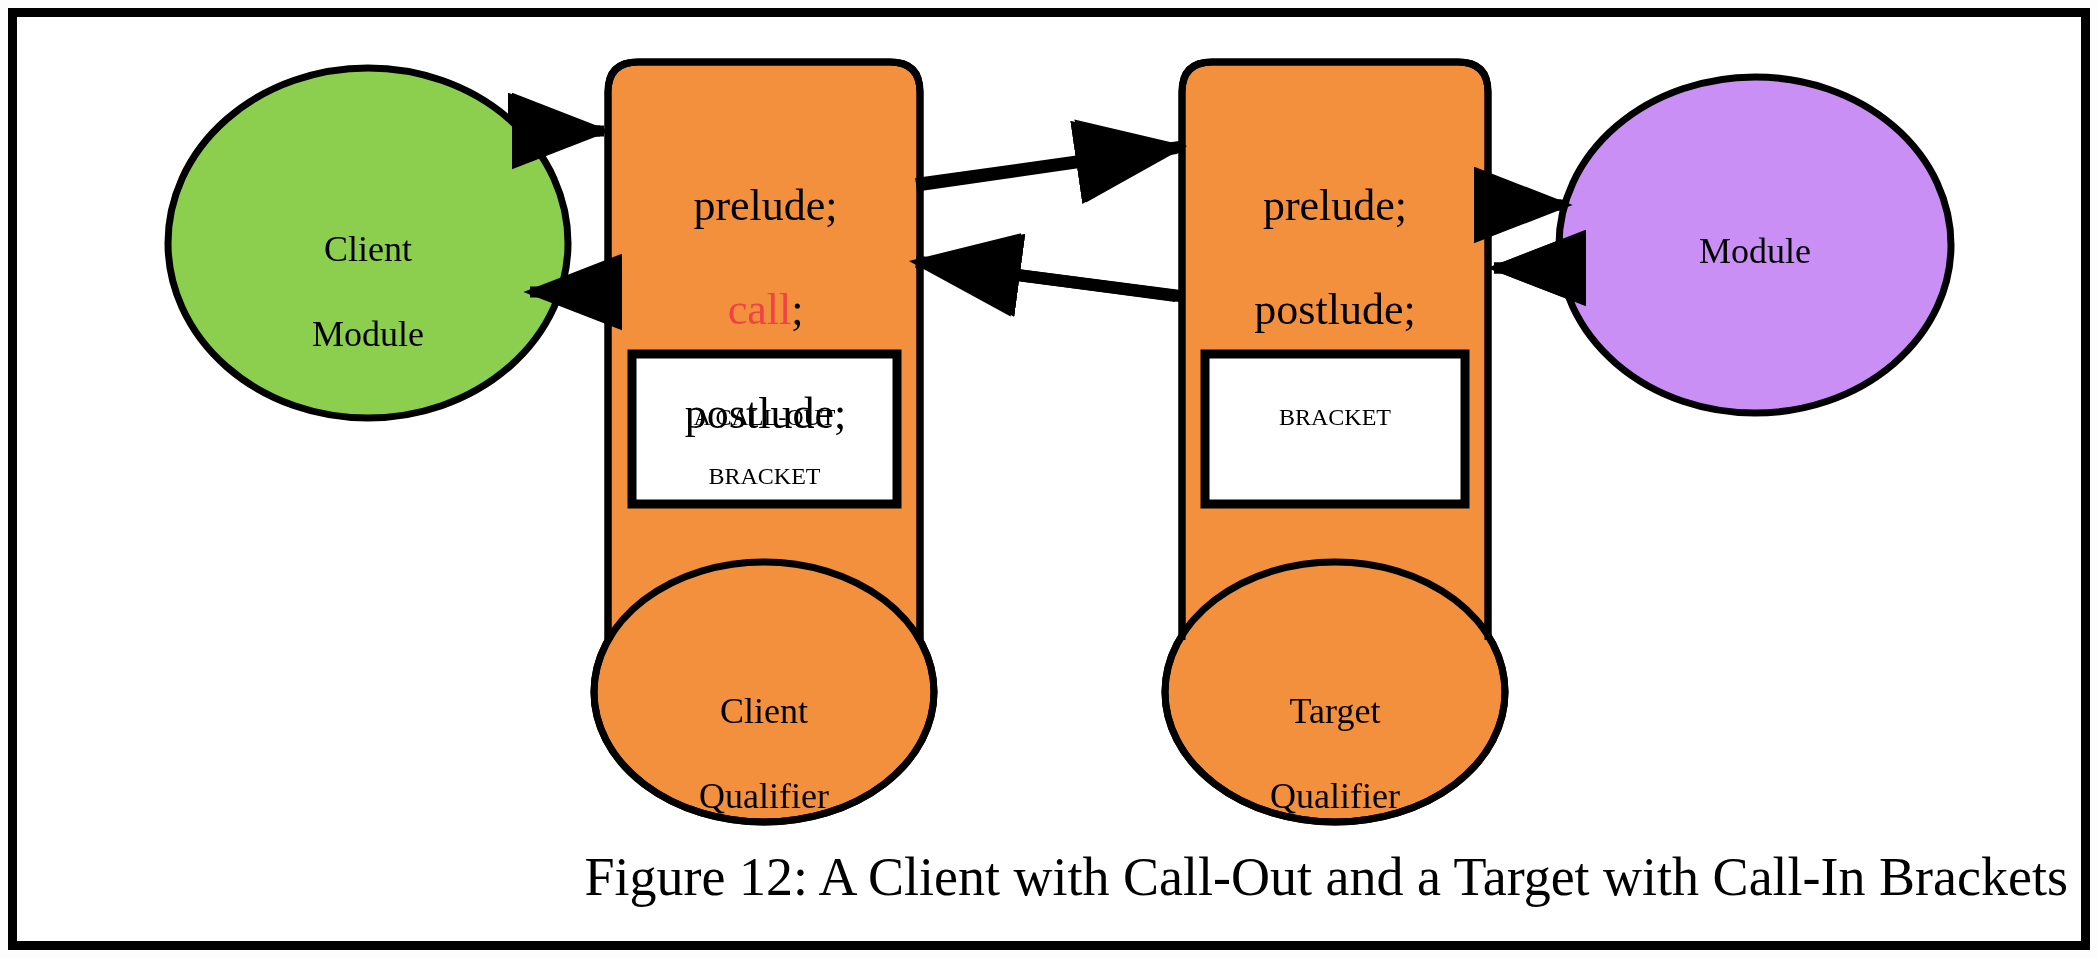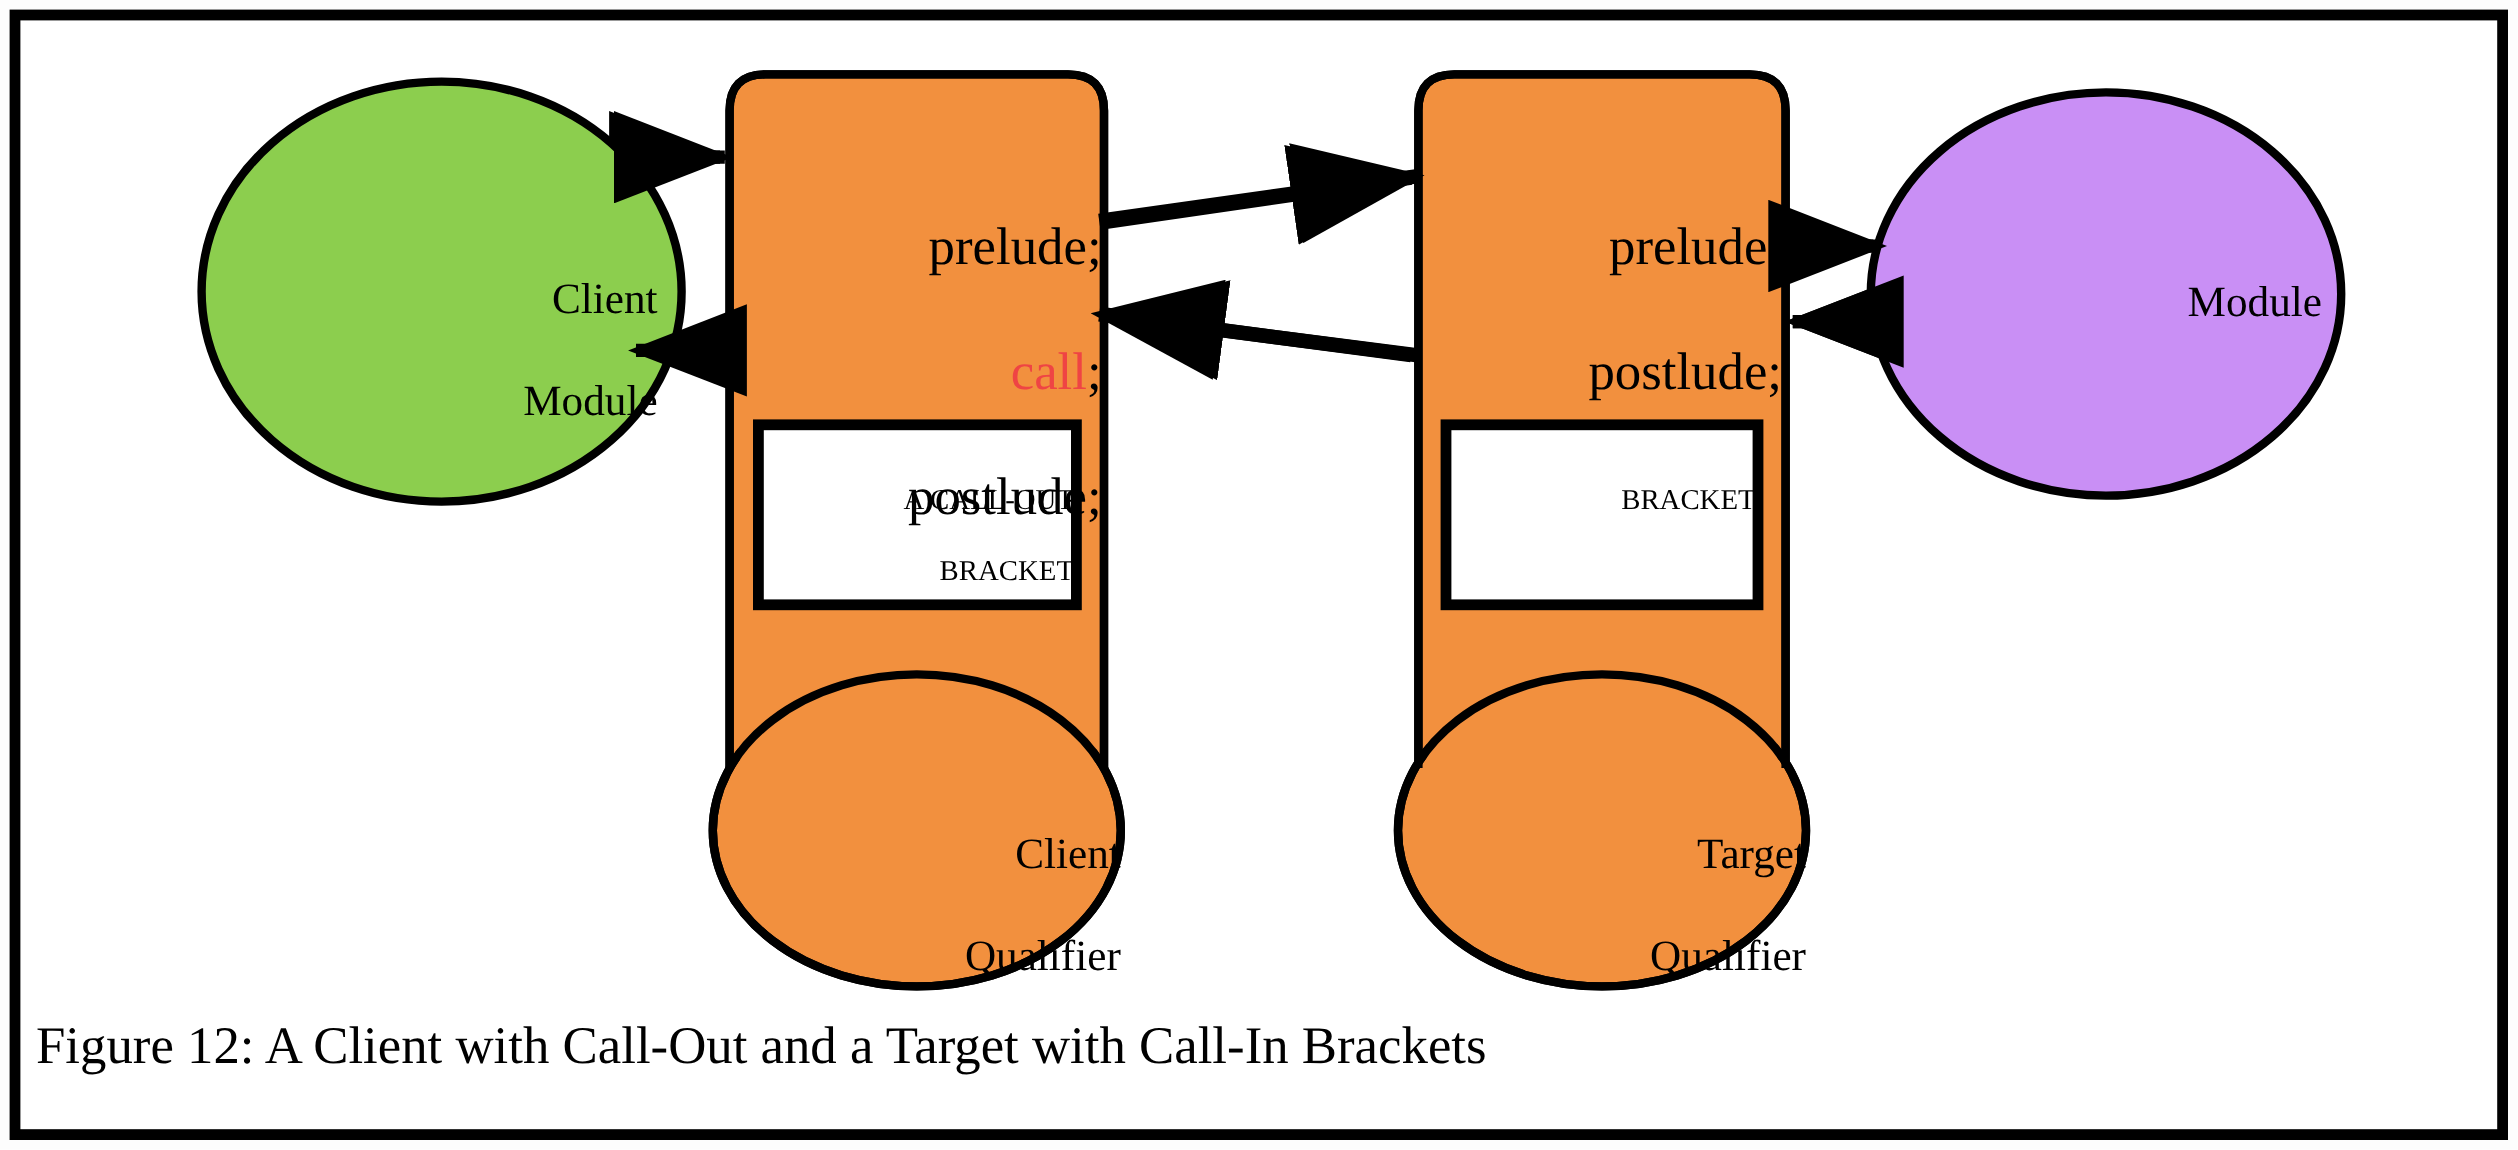--- a/index.html
+++ b/index.html
@@ -38,21 +38,21 @@
     width: 2098px;
     height: 958px;
   }
   #canvas svg {
     position: absolute;
     left: 0;
     top: 0;
   }
   .node-label {
     position: absolute;
-    text-align: right;
+    text-align: center;
     color: #000000;
     line-height: 1.18;
     white-space: pre-line;
     pointer-events: none;
     font-family: Liberation Serif, serif;
   }
   .circle-label {
     font-size: 36px;
   }
   .code-label {
@@ -60,22 +60,22 @@
   }
   .bracket-label {
     font-size: 24px;
     line-height: 1.22;
   }
   .caption {
     position: absolute;
     left: 30px;
     top: 846px;
     width: 2038px;
-    text-align: left;
-    font-size: 44px;
+    text-align: right;
+    font-size: 54px;
     color: #000000;
   }
   .code-line { display: block; }
   .kw { color: #ef4444; }
 </style>
 </head>
 <body>
 
 <div id="figure-root">
 

